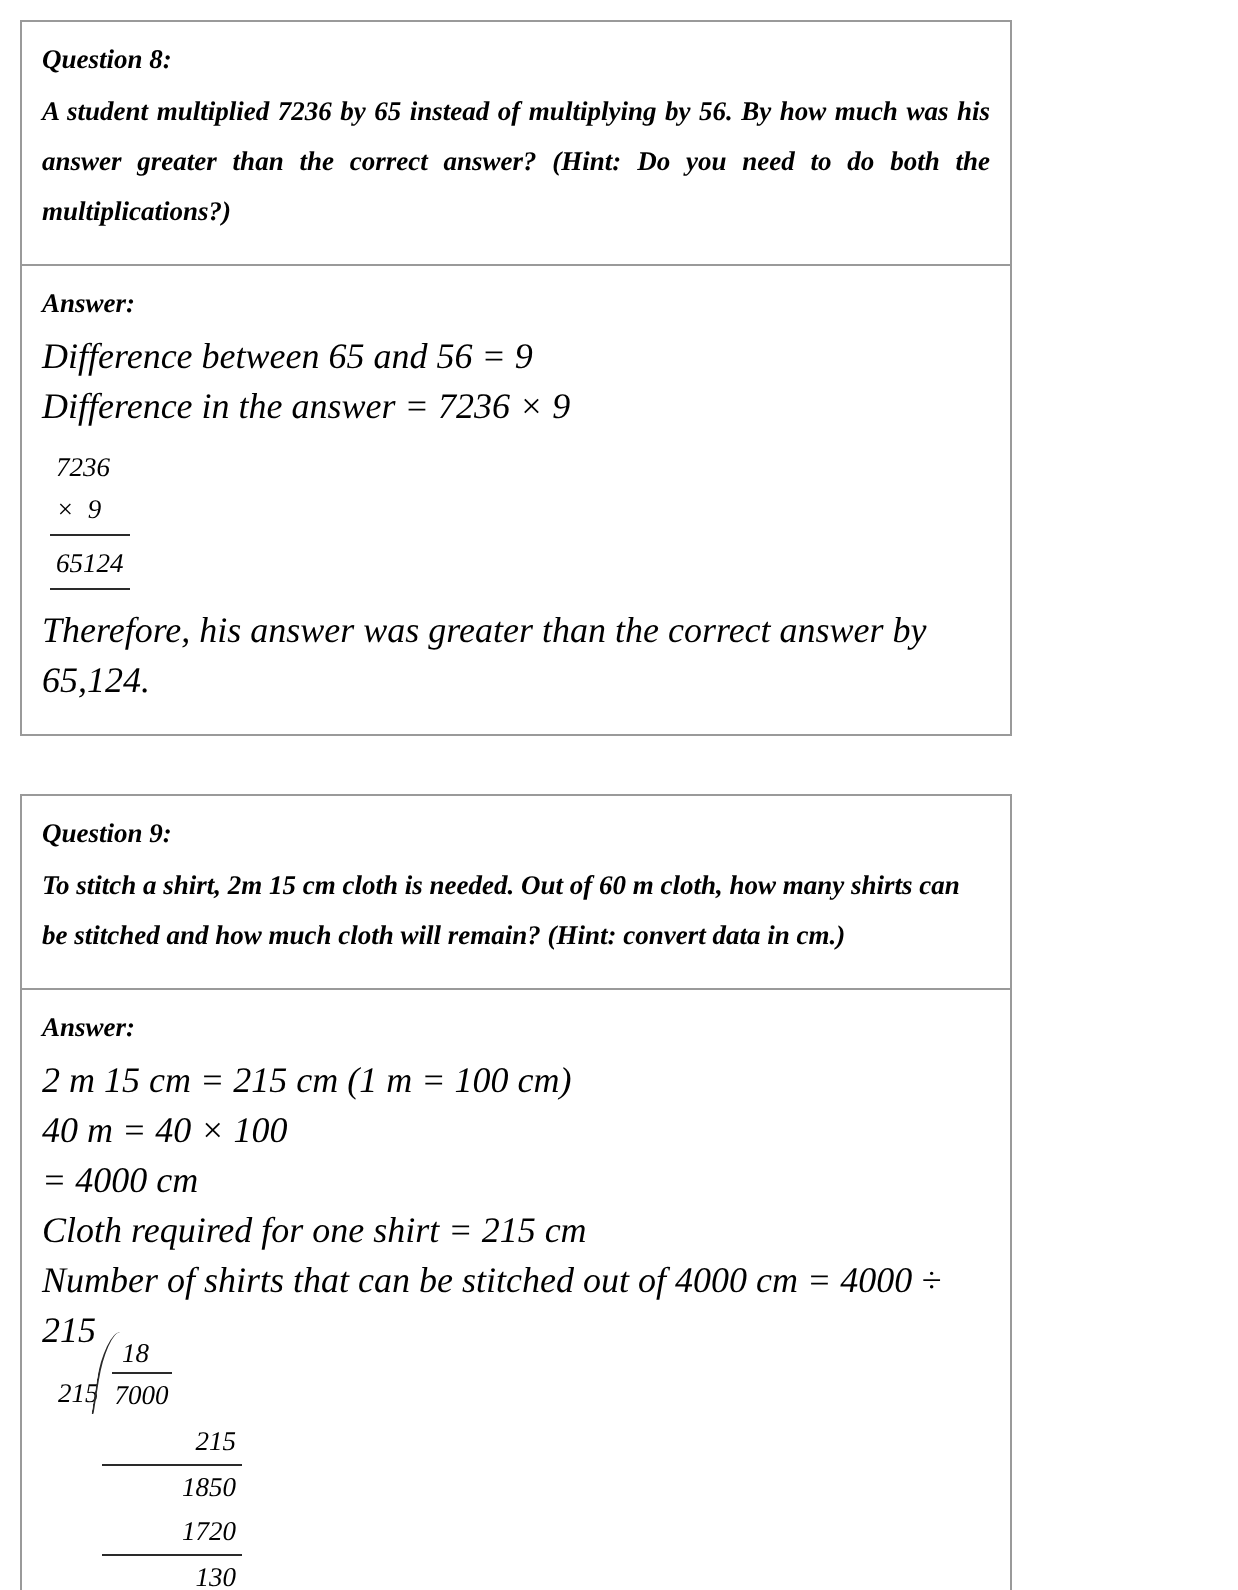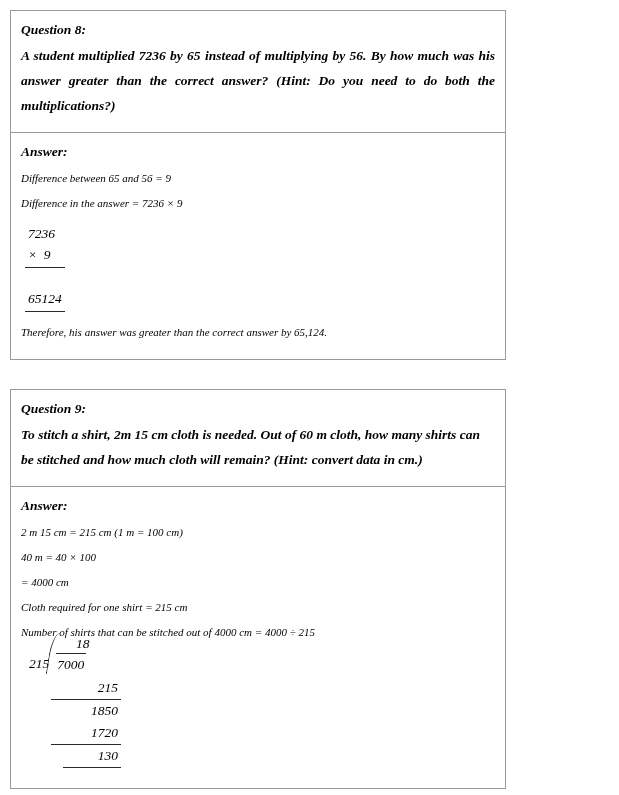--- a/index.html
+++ b/index.html
@@ -59,21 +59,21 @@
     text-align: justify;
     text-align-last: left;
   }
   .a-label {
     font-weight: bold;
     font-size: 13.5px;
     line-height: 23px;
     margin: 0 0 3px 0;
   }
   .a-line {
-    font-size: 11px;
+    font-size: 18px;
     line-height: 25px;
     margin: 0;
     white-space: pre-wrap;
   }
   .a-line.gap-top {
     margin-top: 2px;
   }
 
   
   .vmult {
@@ -88,21 +88,21 @@
     white-space: pre;
   }
   .vmult .row.op {
     border-bottom: 1px solid #2a2a2a;
     padding-bottom: 2px;
   }
   .vmult .row.product {
     border-bottom: 1px solid #2a2a2a;
     padding-top: 1px;
     padding-bottom: 2px;
-    margin-top: 19px;
+    margin-top: 2px;
   }
 
   
   .ldiv {
     margin: 8px 0 6px 8px;
     display: inline-block;
     font-size: 13.5px;
     line-height: 21px;
     position: relative;
   }
@@ -125,21 +125,21 @@
     top: -20px;
     bottom: 1px;
     width: 9px;
     border-left: 1px solid #2a2a2a;
     border-top-left-radius: 80% 60%;
     transform: skewX(-9deg);
   }
   .ldiv-quotient {
     position: absolute;
     top: -20px;
-    left: 47px;
+    left: 32px;
     white-space: pre;
   }
   .ldiv-dividend {
     white-space: pre;
     border-top: 1px solid #2a2a2a;
     padding: 0 2px 0 1px;
   }
   .ldiv-steps {
     margin-top: 2px;
     padding-left: 22px;

